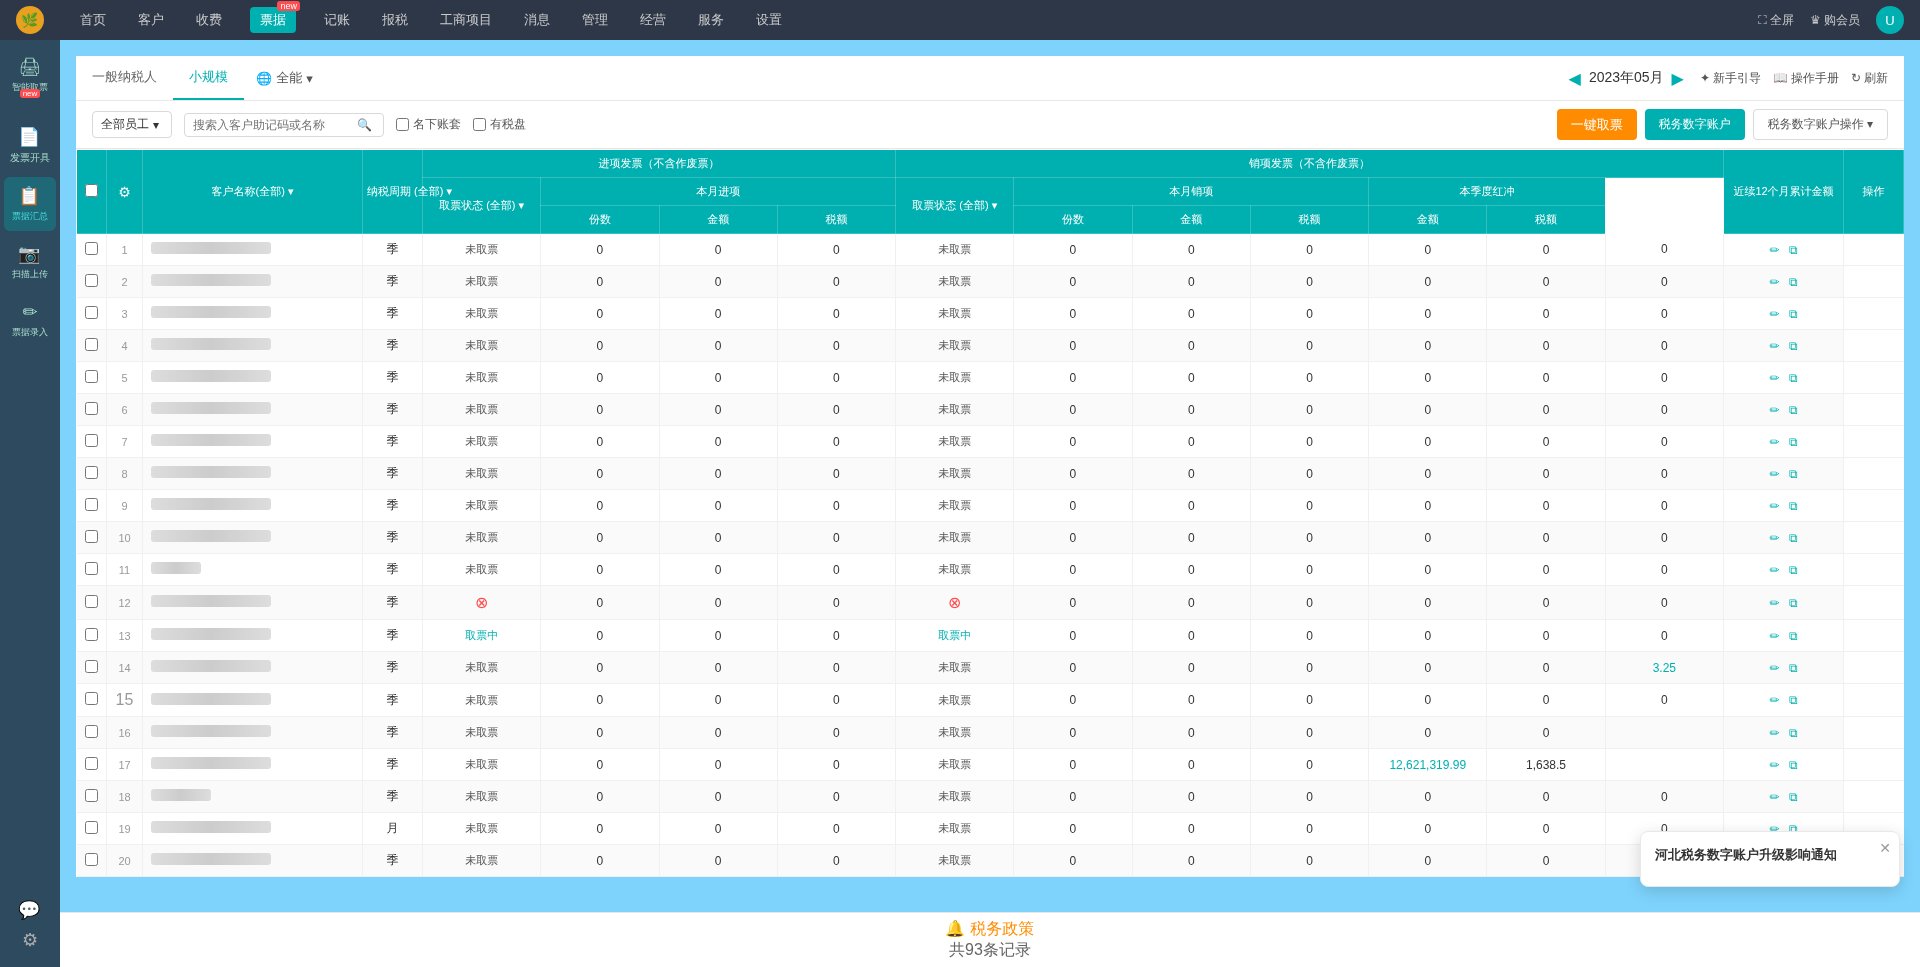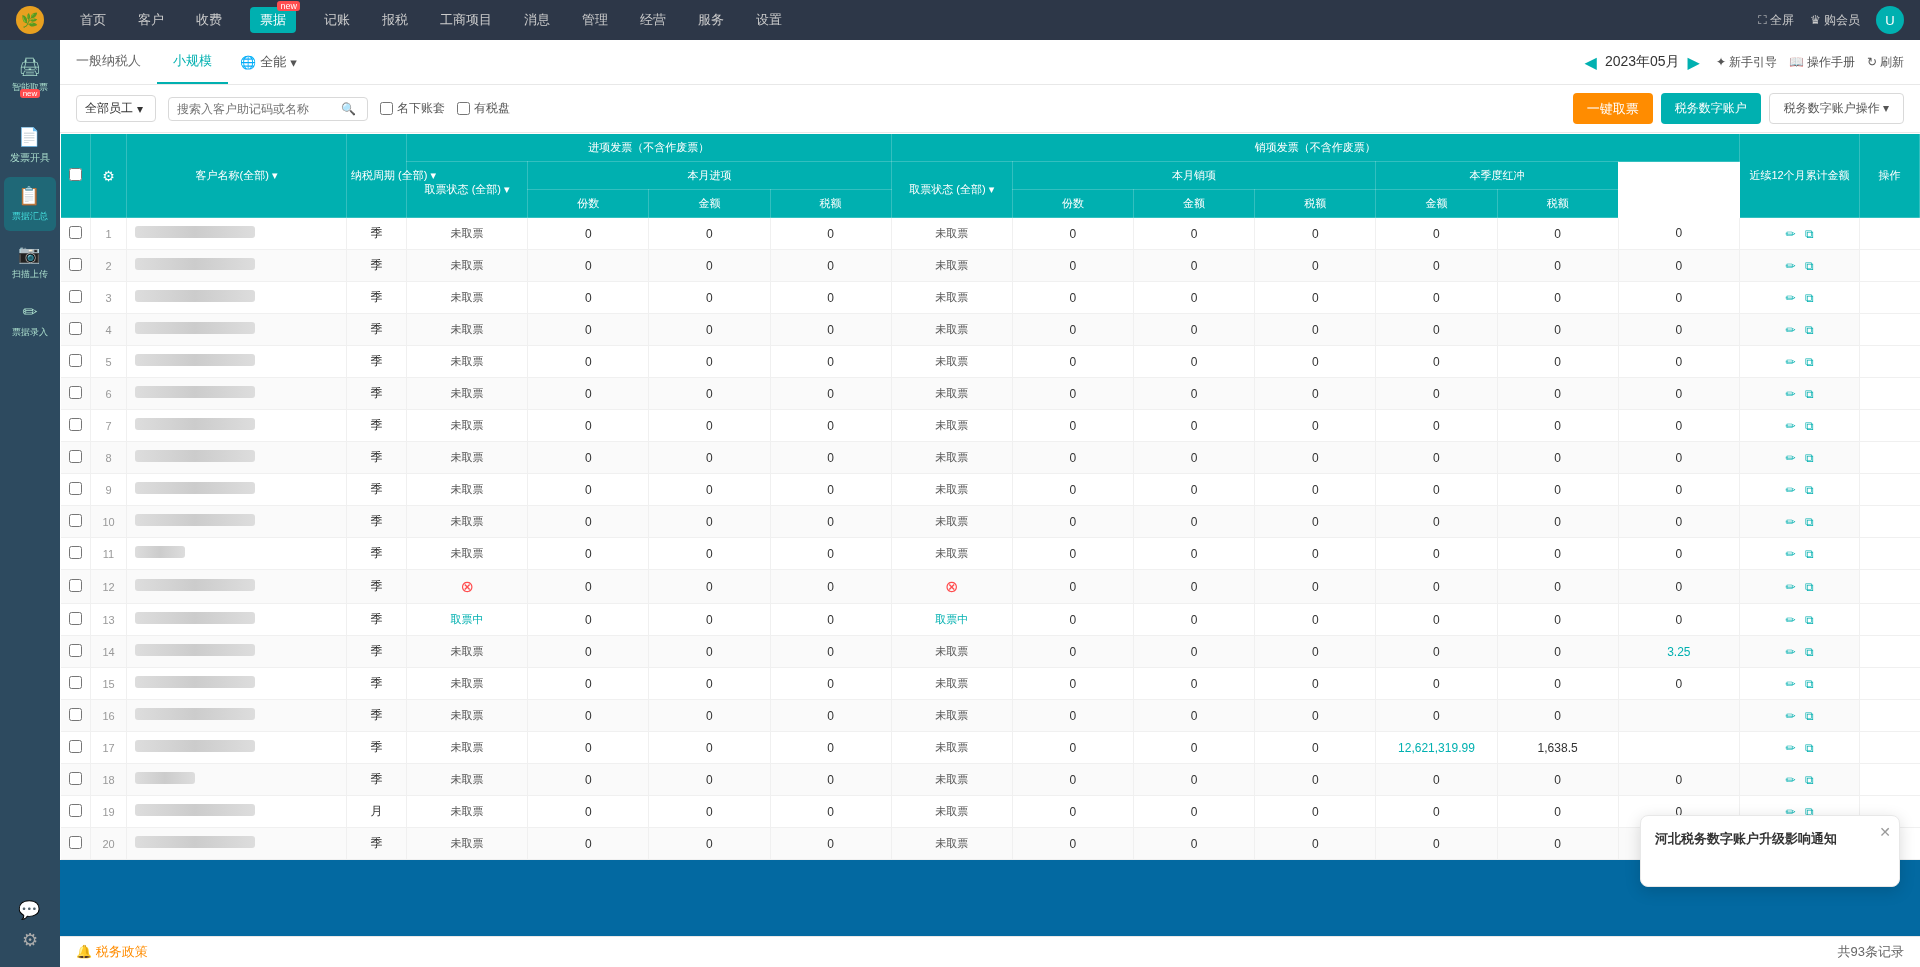--- a/index.html
+++ b/index.html
@@ -18,21 +18,21 @@
     
     .layout { display: flex; height: calc(967px - 40px); }
     .sidebar { width: 60px; background: #2d4a5f; display: flex; flex-direction: column; align-items: center; padding-top: 8px; gap: 4px; }
     .sidebar-item { width: 52px; display: flex; flex-direction: column; align-items: center; padding: 8px 4px; cursor: pointer; border-radius: 6px; color: #adc; font-size: 10px; gap: 3px; }
     .sidebar-item.active { background: rgba(0,176,176,0.3); color: #4dd; }
     .sidebar-item .icon { font-size: 18px; }
     .sidebar-bottom { margin-top: auto; padding-bottom: 16px; display: flex; flex-direction: column; align-items: center; gap: 8px; }
     .sidebar-bottom-icon { color: #aaa; font-size: 18px; cursor: pointer; }
 
     
-    .main-content { flex: 1; background: #0369a1; overflow: auto; padding: 0; }
+    .main-content { flex: 1; background: #7dd3fc; overflow: auto; padding: 16px; }
     .sub-nav-tab { padding: 12px 16px; cursor: pointer; color: #666; font-size: 13px; border-bottom: 2px solid transparent; }
     .sub-nav-tab.active { color: #00b0b0; border-bottom: 2px solid #00b0b0; font-weight: 500; }
     .sub-nav-dropdown { padding: 8px 12px; cursor: pointer; color: #555; font-size: 13px; display: flex; align-items: center; gap: 4px; }
     .period-btn { background: none; border: none; cursor: pointer; color: #00b0b0; font-size: 16px; }
     .period-text { font-size: 14px; font-weight: 500; color: #333; }
 
     
     .filter-bar { background: white; padding: 8px 16px; display: flex; align-items: center; gap: 12px; border-bottom: 1px solid #e8e8e8; }
     .filter-select { border: 1px solid #d9d9d9; border-radius: 4px; padding: 4px 8px; font-size: 12px; display: flex; align-items: center; gap: 4px; cursor: pointer; background: white; min-width: 80px; }
     .search-input { border: 1px solid #d9d9d9; border-radius: 4px; padding: 4px 8px; font-size: 12px; width: 200px; display: flex; align-items: center; gap: 4px; }
@@ -57,26 +57,26 @@
     .col-tax-period { width: 60px; }
     .col-status { width: 70px; }
     .col-num-invoices { width: 50px; }
     .col-amount { width: 80px; }
     .col-tax { width: 70px; }
     .col-12m { width: 120px; }
     .col-ops { width: 60px; }
 
     
     .notification-popup { position: fixed; bottom: 80px; right: 20px; width: 260px; background: white; border: 1px solid #e8e8e8; border-radius: 8px; box-shadow: 0 4px 16px rgba(0,0,0,0.15); padding: 14px; z-index: 100; }
-    .notification-popup .title { font-size: 13px; font-weight: bold; color: #333; margin-bottom: 24px; }
+    .notification-popup .title { font-size: 13px; font-weight: bold; color: #333; margin-bottom: 8px; }
     .notification-popup .content { font-size: 11px; color: #555; line-height: 1.6; }
     .notification-popup .close-btn { position: absolute; top: 8px; right: 8px; cursor: pointer; color: #999; font-size: 14px; }
 
     
-    .status-bar { background: white; border-top: 1px solid #e8e8e8; padding: 6px 16px; display: flex; align-items: center; justify-content: space-between; font-size: 13px; color: #666; position: fixed; bottom: 0; left: 60px; right: 0; }
+    .status-bar { background: white; border-top: 1px solid #e8e8e8; padding: 6px 16px; display: flex; align-items: center; justify-content: space-between; font-size: 16px; color: #666; position: fixed; bottom: 0; left: 60px; right: 0; flex-direction: column; }
 
     
     .nav-period-row { background: white; display: flex; align-items: center; border-bottom: 1px solid #e8e8e8; padding: 0; }
     .nav-period-tabs { display: flex; flex: 1; }
     .period-center { display: flex; align-items: center; gap: 8px; padding: 0 16px; }
     .period-actions { margin-left: auto; display: flex; align-items: center; gap: 12px; padding-right: 16px; font-size: 12px; color: #555; }
     .period-actions span { cursor: pointer; display: flex; align-items: center; gap: 3px; }
 
     
     tbody tr:nth-child(even) { background: #fafafa; }
@@ -507,21 +507,21 @@
     <td style="">0</td>
     <td>0</td>
     <td style="color:#00b0b0;">3.25</td>
     <td>
       <span class="edit-icon">✏</span>
       <span class="edit-icon" style="color:#00b0b0;">⧉</span>
     </td>
   </tr>
             <tr>
     <td><input type="checkbox" style=""></td>
-    <td style="color:#999;font-size:11px;">15</td>
+    <td style="color:#999;font-size:16px;">15</td>
     <td class="left" style="padding-left:8px;"><span style="background:linear-gradient(90deg,#ddd,#ccc,#ddd);border-radius:3px;display:inline-block;height:12px;width:120px;"></span></td>
     <td>季</td>
     <td><span style="font-size:11px;color:#555;">未取票</span></td>
     <td>0</td>
     <td>0</td>
     <td>0</td>
     <td><span style="font-size:11px;color:#555;">未取票</span></td>
     <td>0</td>
     <td>0</td>
     <td>0</td>

